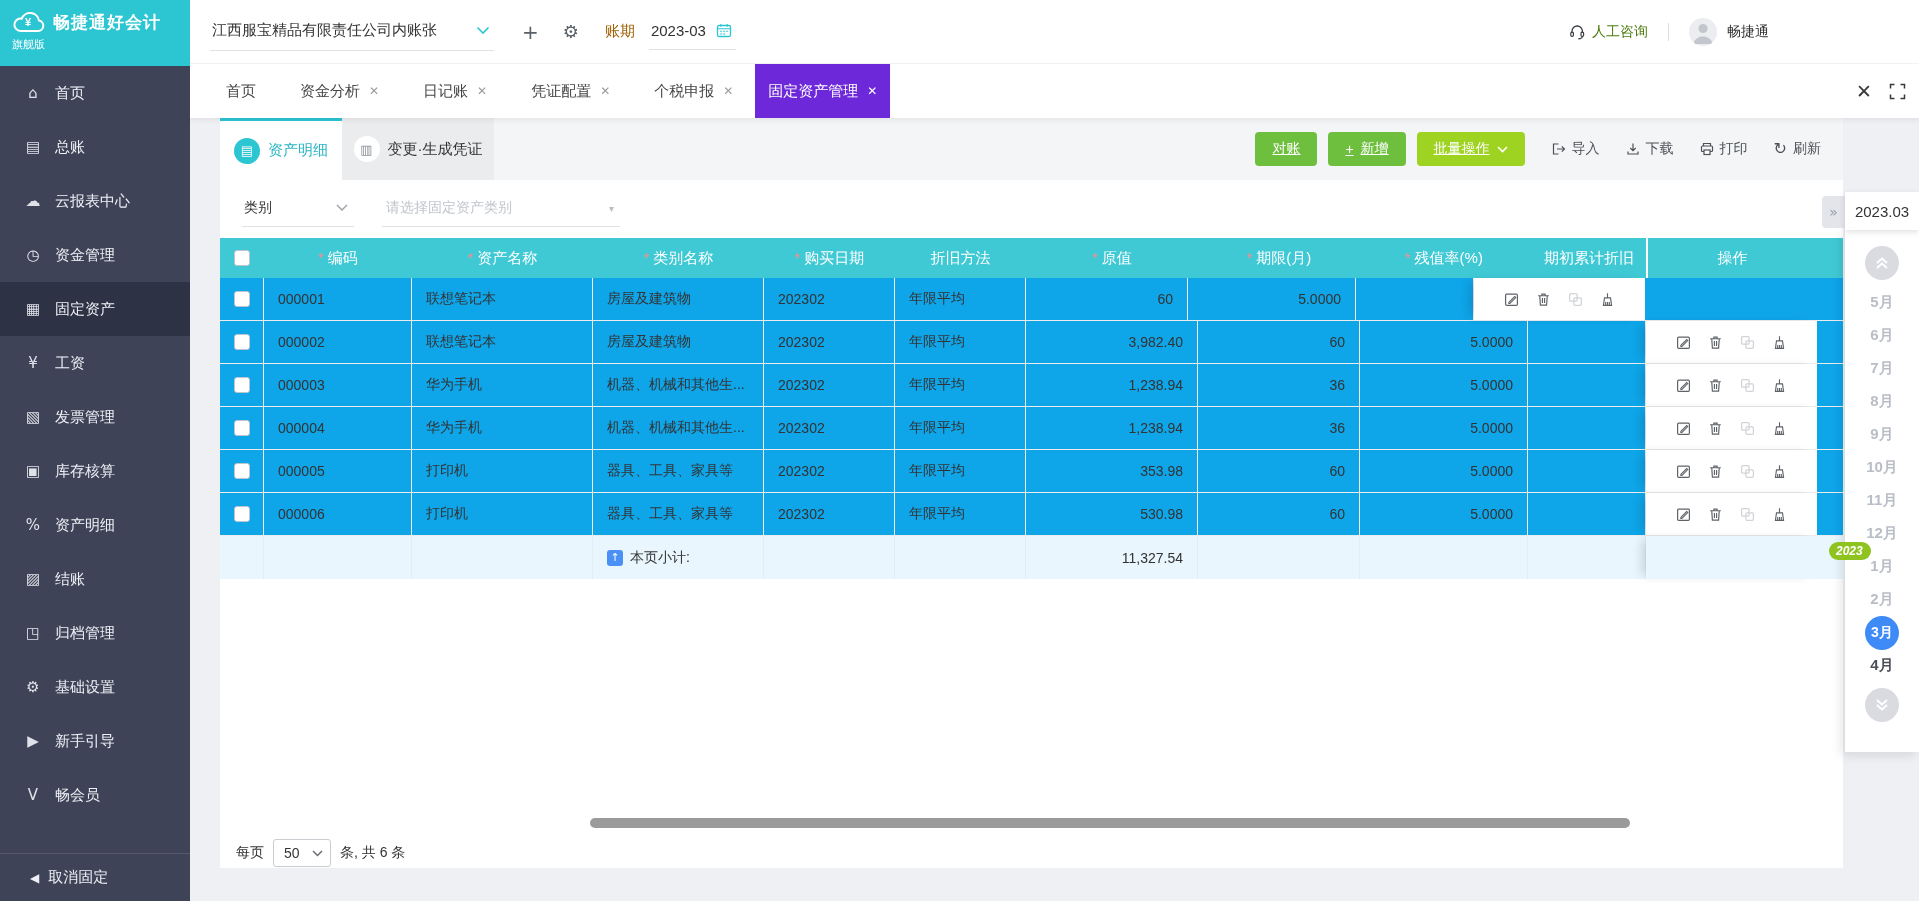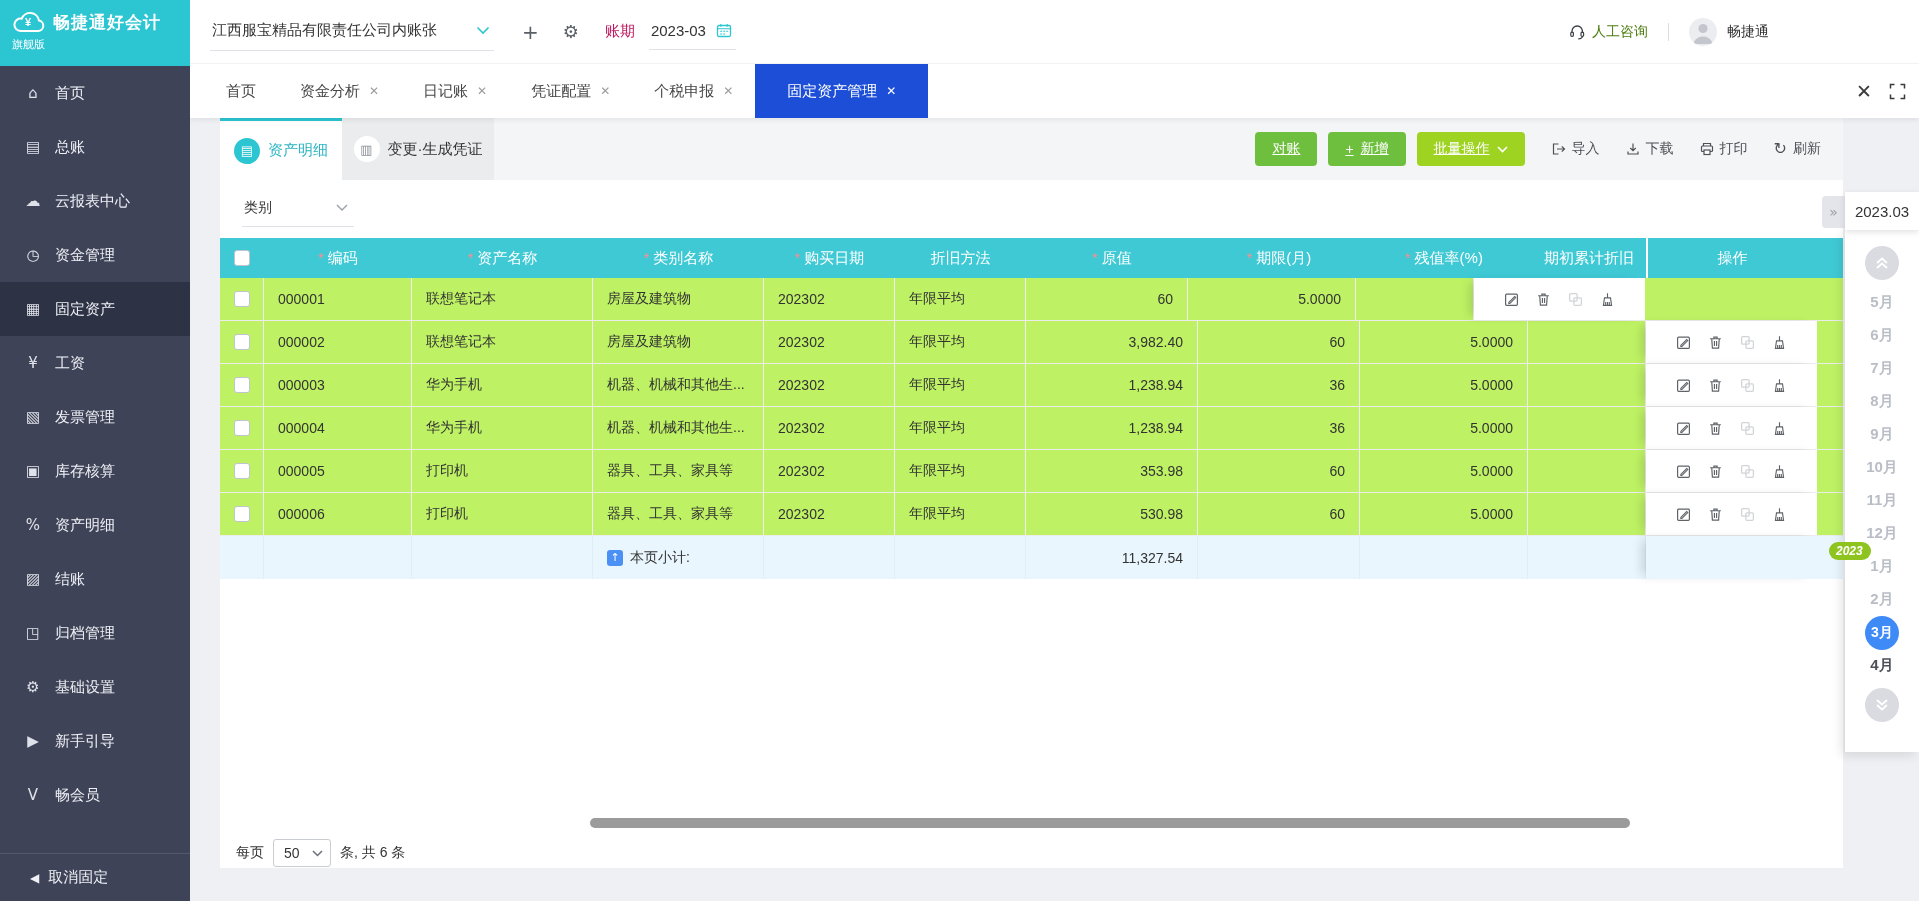--- a/index.html
+++ b/index.html
@@ -26,34 +26,34 @@
 
   
   .topbar { position:absolute; left:190px; top:0; right:0; height:64px; background:#fff;
     display:flex; align-items:center; padding-left:20px; border-bottom:1px solid #f2f2f2; z-index:10; }
   .u-field { display:flex; align-items:center; border-bottom:1px solid #dfe2e6; padding:9px 4px 10px 2px; }
   .company-field { width:284px; justify-content:space-between; font-size:15px; color:#333; }
   .chev svg, .chev-t svg { display:block; }
   .icon-btn { margin-left:28px; color:#596067; font-size:20px; line-height:1; cursor:pointer;
     font-family:"DejaVu Sans",sans-serif; }
   .gear { font-size:18px; margin-left:24px; }
-  .period-label { margin-left:26px; font-size:15px; color:#be185d; }
+  .period-label { margin-left:26px; font-size:15px; color:#a16207; }
   .period-field { margin-left:14px; gap:10px; font-size:15px; color:#333; }
   .top-right { margin-left:auto; margin-right:150px; display:flex; align-items:center; gap:10px; }
   .support { display:flex; align-items:center; gap:6px; font-size:14px; color:#4d7c0f; cursor:pointer; }
   .v-sep { width:1px; height:18px; background:#ddd; margin:0 10px; }
   .avatar { width:28px; height:28px; border-radius:50%; background:#ebedf0; overflow:hidden; cursor:pointer; }
   .user-name { font-size:14px; color:#333; cursor:pointer; }
 
   
   .tabbar { position:absolute; left:190px; top:64px; right:0; height:54px; background:#fff;
     box-shadow:0 2px 5px rgba(0,0,0,.07); display:flex; align-items:stretch; padding-left:14px; z-index:9; }
   .tab { display:flex; align-items:center; gap:9px; padding:0 22px; font-size:15px; color:#454545; cursor:pointer; }
   .tab .tab-close { color:#9b9b9b; font-size:12px; font-family:"DejaVu Sans",sans-serif; }
-  .tab.active { background:#1d4ed8; color:#fff; padding:0 32px; }
+  .tab.active { background:#6d28d9; color:#fff; padding:0 13px; }
   .tab.active .tab-close { color:#fff; }
   .tabbar-actions { margin-left:auto; display:flex; align-items:center; gap:17px; padding-right:13px; }
   .tb-close { font-size:19px; color:#3a3a3a; cursor:pointer; font-family:"DejaVu Sans",sans-serif; }
 
   
   .panel { position:absolute; left:220px; top:118px; width:1623px; height:750px; background:#fff; z-index:5; }
   .toolbar { height:62px; background:#f4f5f7; display:flex; align-items:stretch; }
   .subtab { display:flex; align-items:center; justify-content:center; gap:8px; font-size:15px; cursor:pointer; }
   .subtab.active { width:122px; background:#fff; border-top:3px solid #2cc5d2; color:#2ab4c4; }
   .subtab.inactive { width:152px; background:#ebecee; color:#333; }
@@ -78,21 +78,21 @@
   .input-field { width:238px; display:flex; align-items:center; justify-content:space-between;
     border-bottom:1px solid #dfe2e6; padding:8px 6px 9px 4px; font-size:14px; color:#c0c4cc; cursor:text; }
   .caret { color:#b9bdc4; font-size:10px; font-family:"DejaVu Sans",sans-serif; }
 
   
   .thead { display:flex; height:40px; background:#3fc9d5; color:#fff; font-size:15px; }
   .th { display:flex; align-items:center; justify-content:center; gap:4px; white-space:nowrap; overflow:hidden; }
   .th-cut { justify-content:flex-start; padding-left:16px; }
   .req { color:#ff8d8d; font-size:14px; }
   .th-ops { background:#3fc9d5; border-left:2px solid #fff; position:relative; z-index:2; }
-  .tr { display:flex; height:43px; background:#bef264; border-bottom:1px solid #ececec;
+  .tr { display:flex; height:43px; background:#0ea5e9; border-bottom:1px solid #ececec;
     font-size:14px; color:#333; }
   .td { display:flex; align-items:center; padding:0 14px; border-right:1px solid #f0f0f0;
     white-space:nowrap; overflow:hidden; }
   .td.t-right { justify-content:flex-end; }
   .td-check { justify-content:center; padding:0; }
   .checkbox { width:16px; height:16px; border:1px solid #c0c4cc; border-radius:3px; background:#fff;
     cursor:pointer; flex:0 0 auto; }
   .td-ops { justify-content:center; gap:17px; border-right:none; background:#fff;
     box-shadow:-8px 0 10px -4px rgba(0,0,0,.15); position:relative; z-index:2; }
   .op { cursor:pointer; display:flex; }
@@ -359,20 +359,24 @@
       </div>
     </div>
 
     <div class="filter-row">
       <div class="sel-field">
         <span>类别</span>
         <svg width="12" height="8" viewBox="0 0 12 8">
           <path d="M1 1l5 5 5-5" fill="none" stroke="#9aa0a8" stroke-width="1.4"></path>
           </svg>
       </div>
+      <div class="input-field">
+        <span>请选择固定资产类别</span>
+        <span class="caret">▾</span>
+      </div>
     </div>
 
     <div class="table">
       <div class="thead" id="thead">
           <div class="th" style="width: 44px;">
             <span class="checkbox"></span>
           </div>
           <div class="th" style="width: 148px;">
             <span class="req">*</span>
             <span>编码</span>

